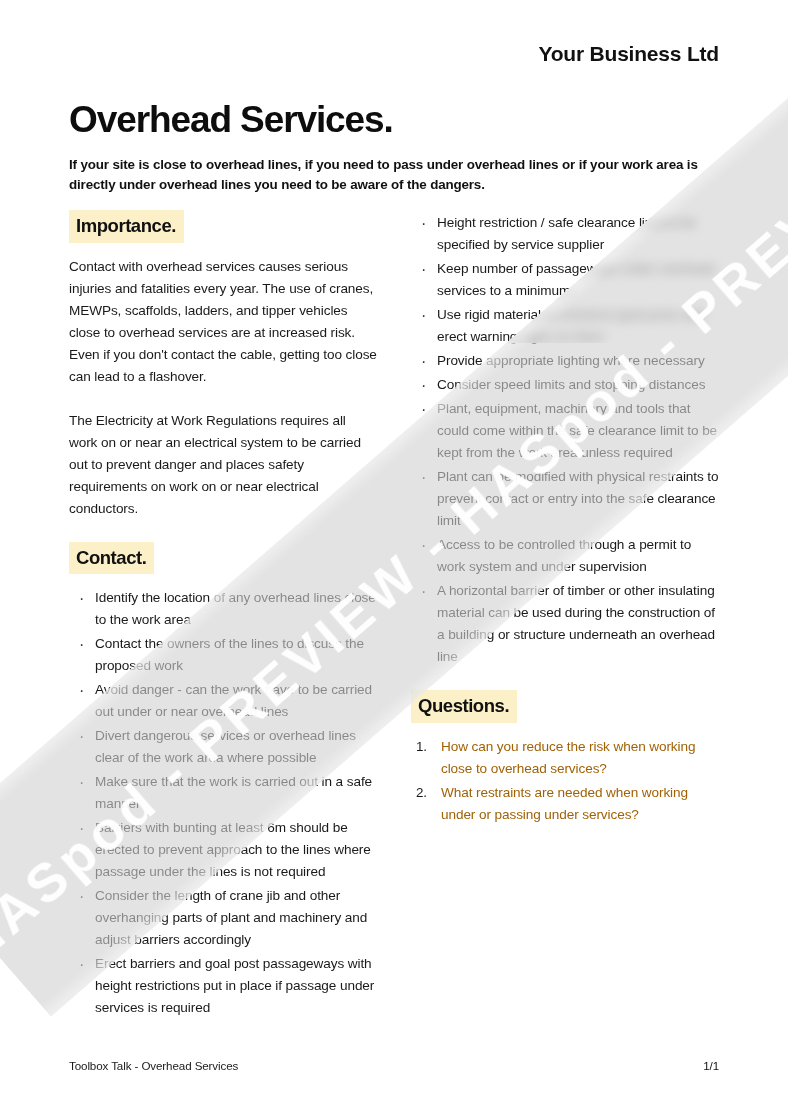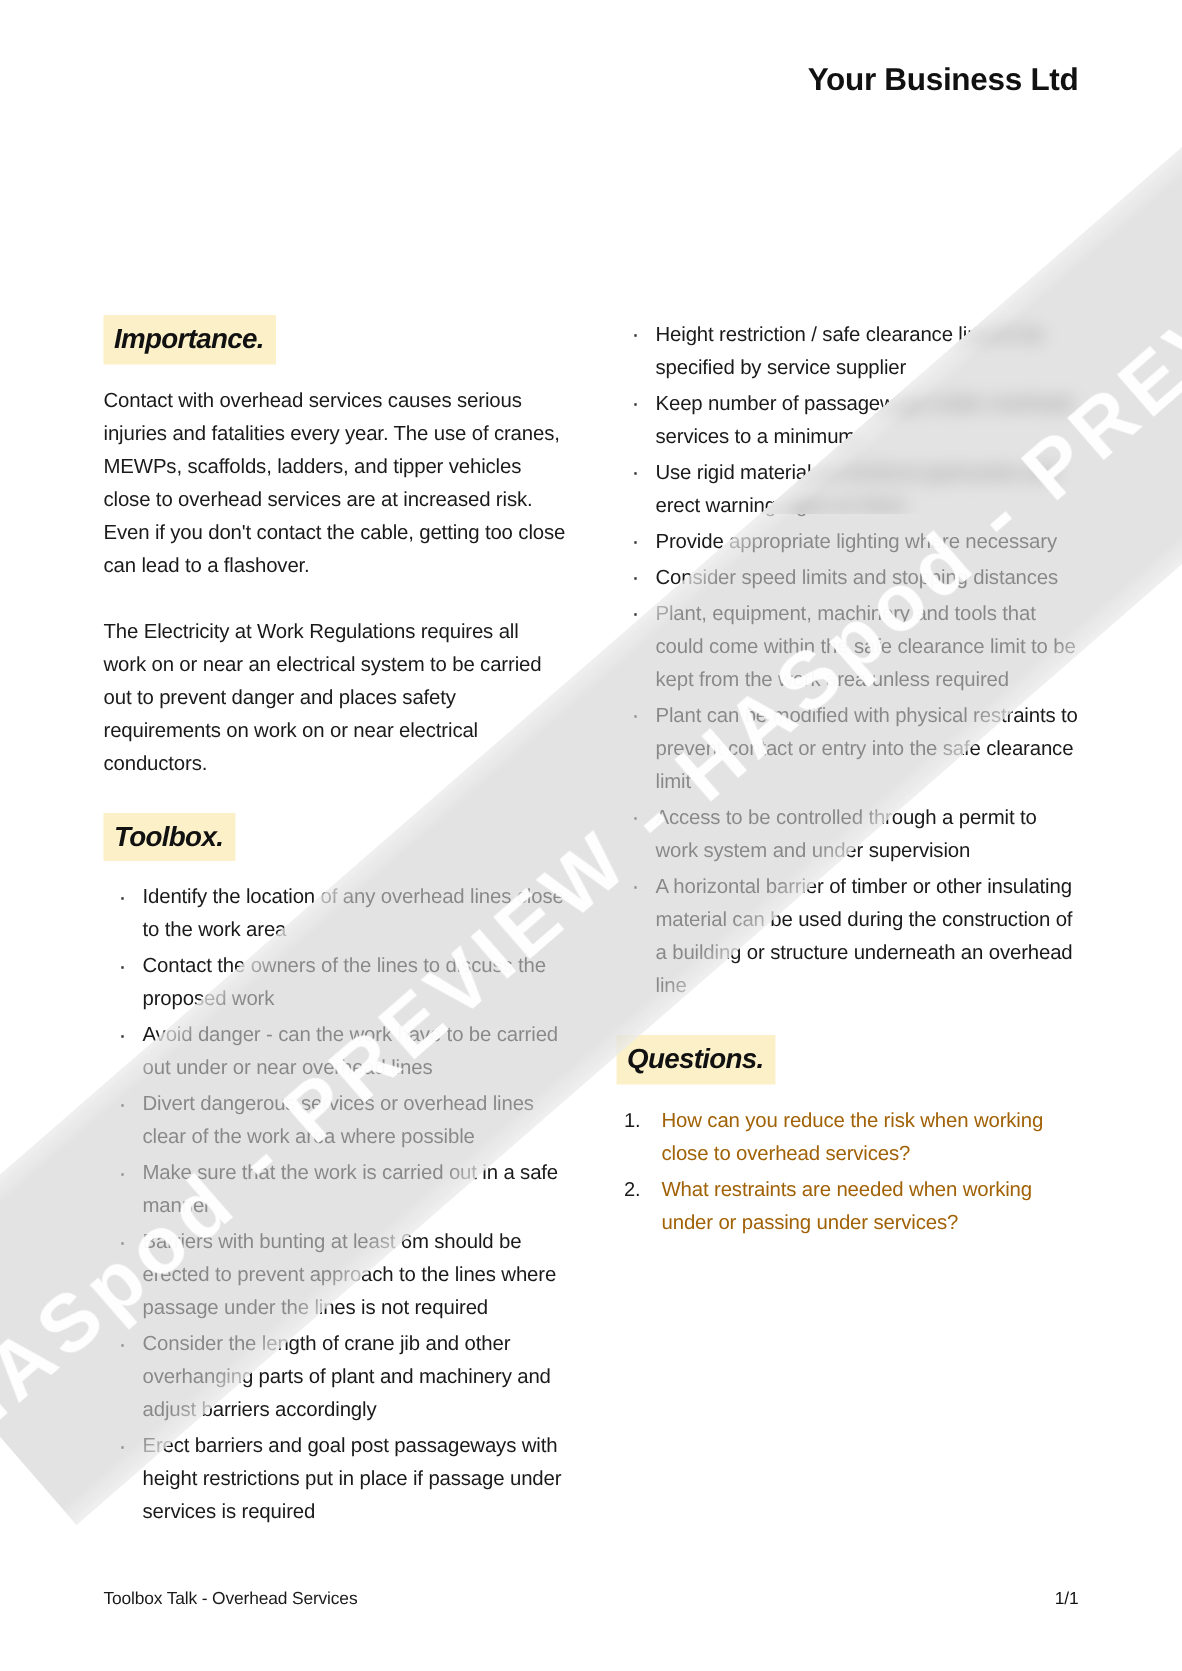--- a/index.html
+++ b/index.html
@@ -84,21 +84,20 @@
   }
   .section-head .hl {
     display: inline-block;
     background: #fbf0c8;
     font-size: 18.5px;
     line-height: 1.0;
     font-weight: bold;
     color: #111111;
     letter-spacing: -0.45px;
     padding: 7px 8px 7px 7px;
-    font-style: italic;
   }
   .section-block { margin-bottom: 22px; }
   .section-block:last-child { margin-bottom: 0; }
 
   
   .para {
     margin: 0;
     font-size: 13.6px;
     line-height: 1.62;
     color: #1a1a1a;
@@ -229,39 +228,43 @@
 </style>
 </head>
 <body>
 
 <div class="page">
 
   <div class="doc-header">
     <div class="company-name">Your Business Ltd</div>
   </div>
 
+  <div class="title-block">
+    <h1 class="doc-title">Overhead Services.</h1>
+    <p class="doc-intro">If your site is close to overhead lines, if you need to pass under overhead lines or if your work area is directly under overhead lines you need to be aware of the dangers.</p>
+  </div>
 
   <div class="columns">
 
     <div class="col">
 
       <div class="section-block">
         <div class="section-head">
           <span class="hl">Importance.</span>
         </div>
         <p class="para">Contact with overhead services causes serious injuries and fatalities every year. The use of cranes, MEWPs, scaffolds, ladders, and tipper vehicles close to overhead services are at increased risk. Even if you don't contact the cable, getting too close can lead to a flashover.</p>
       </div>
 
       <div class="section-block">
         <p class="para">The Electricity at Work Regulations requires all work on or near an electrical system to be carried out to prevent danger and places safety requirements on work on or near electrical conductors.</p>
       </div>
 
       <div class="section-block">
         <div class="section-head">
-          <span class="hl">Toolbox.</span>
+          <span class="hl">Contact.</span>
         </div>
         <ul class="bullets">
           <li>Identify the location of any overhead lines close to the work area</li>
           <li>Contact the owners of the lines to discuss the proposed work</li>
           <li>Avoid danger - can the work have to be carried out under or near overhead lines</li>
           <li>Divert dangerous services or overhead lines clear of the work area where possible</li>
           <li>Make sure that the work is carried out in a safe manner</li>
           <li>Barriers with bunting at least 6m should be erected to prevent approach to the lines where passage under the lines is not required</li>
           <li>Consider the length of crane jib and other overhanging parts of plant and machinery and adjust barriers accordingly</li>
           <li>Erect barriers and goal post passageways with height restrictions put in place if passage under services is required</li>

